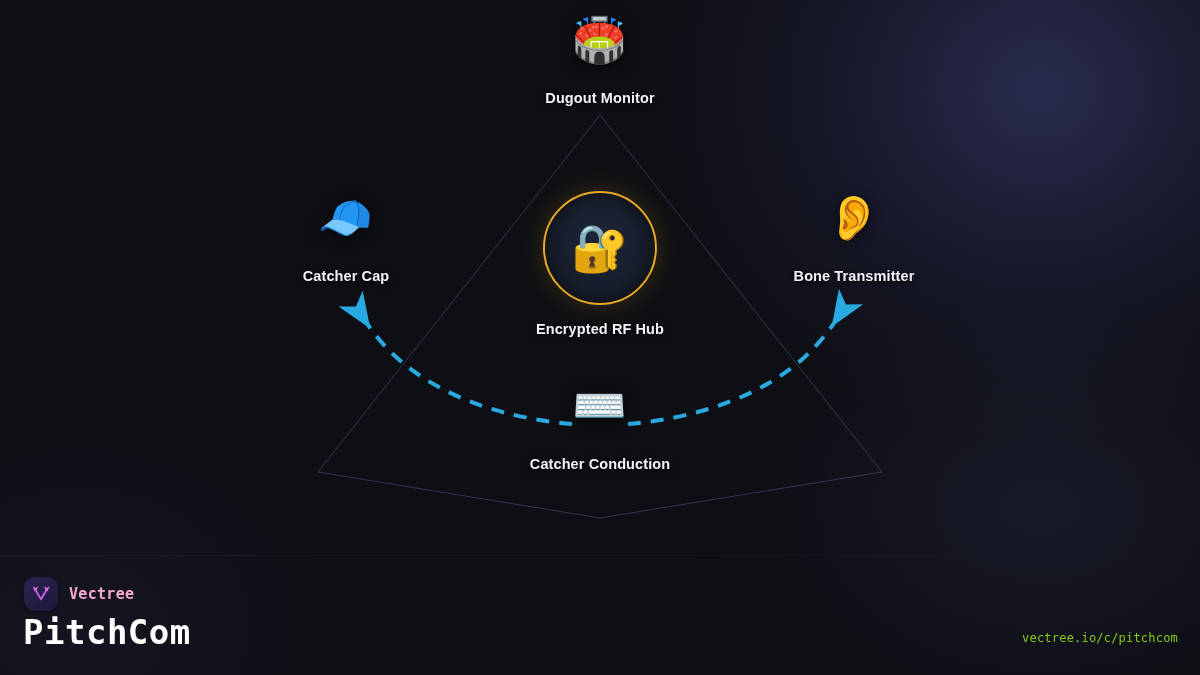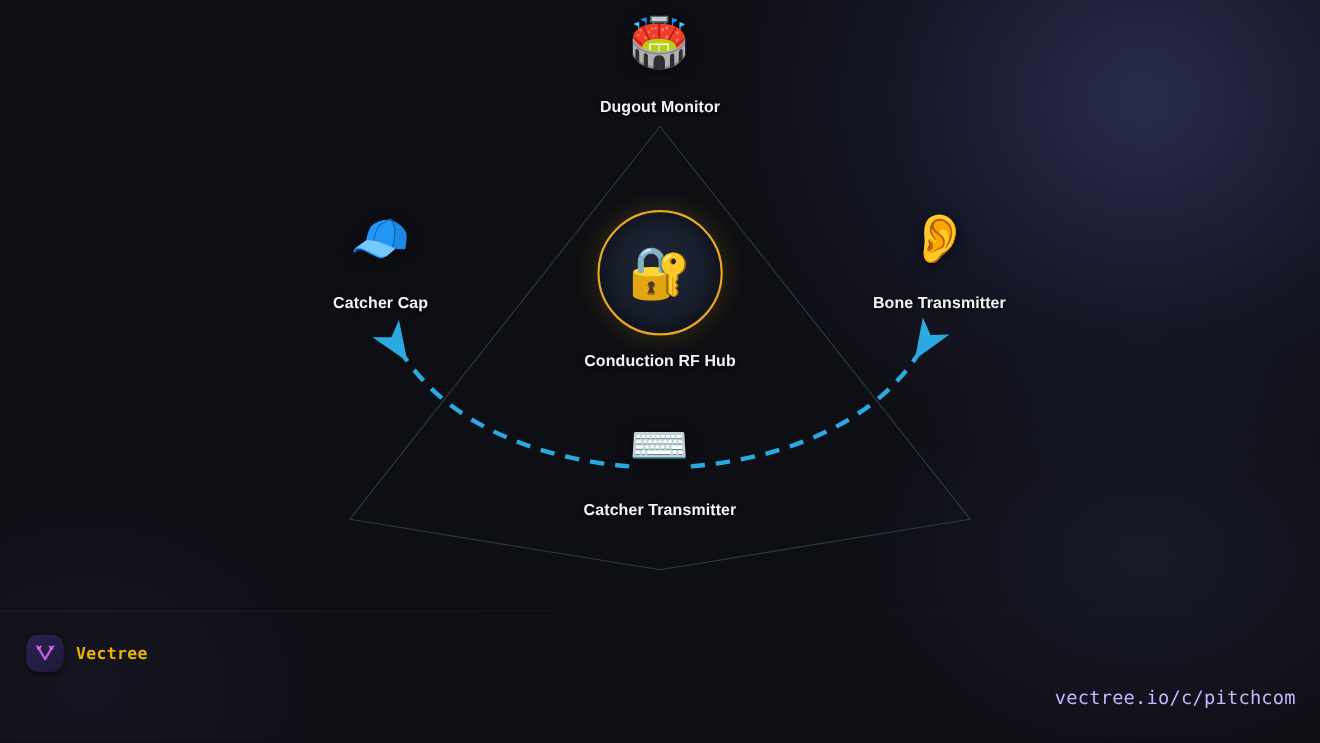--- a/index.html
+++ b/index.html
@@ -110,38 +110,38 @@
     width:34px; height:34px;
     border-radius:11px;
     background:linear-gradient(145deg, #2b2350 0%, #241d44 55%, #1d1838 100%);
     display:flex; align-items:center; justify-content:center;
     box-shadow:0 1px 4px rgba(0,0,0,0.55);
   }
   #brand-name {
     font-family:"DejaVu Sans Mono", "Liberation Mono", monospace;
     font-size:15px;
     font-weight:bold;
-    color:#eab308;
+    color:#f9a8d4;
     letter-spacing:0.3px;
   }
   #page-title {
     position:absolute;
     left:23px; top:57px;
     font-family:"DejaVu Sans Mono", "Liberation Mono", monospace;
     font-size:34px;
     font-weight:bold;
     color:#ffffff;
     letter-spacing:0.5px;
   }
   #footer-url {
     position:absolute;
     right:22px; bottom:30px;
     font-family:"DejaVu Sans Mono", "Liberation Mono", monospace;
-    font-size:17px;
-    color:#c4b5fd;
+    font-size:12px;
+    color:#84cc16;
     letter-spacing:0.2px;
     text-align:center;
   }
 </style>
 </head>
 <body>
 
 <div id="stage">
 
   <div class="glow tr"></div>
@@ -172,46 +172,47 @@
 
   <div class="node" id="node-cap" style="left:346px; top:240px;">
     <div class="emoji">🧢</div>
     <div class="caption">Catcher Cap</div>
   </div>
 
   <div class="node" id="node-hub" style="left:600px; top:264px;">
     <div class="hub-circle">
       <div class="emoji">🔐</div>
     </div>
-    <div class="caption">Conduction RF Hub</div>
+    <div class="caption">Encrypted RF Hub</div>
   </div>
 
   <div class="node" id="node-ear" style="left:854px; top:240px;">
     <div class="emoji">👂</div>
     <div class="caption">Bone Transmitter</div>
   </div>
 
   <div class="node" id="node-keyboard" style="left:600px; top:428px;">
     <div class="emoji">⌨️</div>
-    <div class="caption">Catcher Transmitter</div>
+    <div class="caption">Catcher Conduction</div>
   </div>
 
   <div id="footer-divider"></div>
 
   <div id="footer">
     <div id="brand-row">
       <div id="brand-logo">
         <svg width="20" height="20" viewBox="0 0 20 20" aria-hidden="true">
           <path d="M4.2 5.4 L10 15.2 L15.8 5.4" fill="none" stroke="#c05fe0" stroke-width="2" stroke-linecap="round" stroke-linejoin="round"></path>
           <path d="M4.2 5.4 L2.6 3.4 M4.2 5.4 L6.1 3.6" fill="none" stroke="#e06fe8" stroke-width="1.5" stroke-linecap="round"></path>
           <path d="M15.8 5.4 L14.0 3.5 M15.8 5.4 L17.5 3.4" fill="none" stroke="#e06fe8" stroke-width="1.5" stroke-linecap="round"></path>
           <circle cx="4.2" cy="5.4" r="1.5" fill="#d96ce8"></circle>
           <circle cx="15.8" cy="5.4" r="1.5" fill="#d96ce8"></circle>
         </svg>
       </div>
       <div id="brand-name">Vectree</div>
     </div>
 
+    <div id="page-title">PitchCom</div>
 
     <div id="footer-url">vectree.io/c/pitchcom</div>
   </div>
 
 </div>
 
 </body></html>

